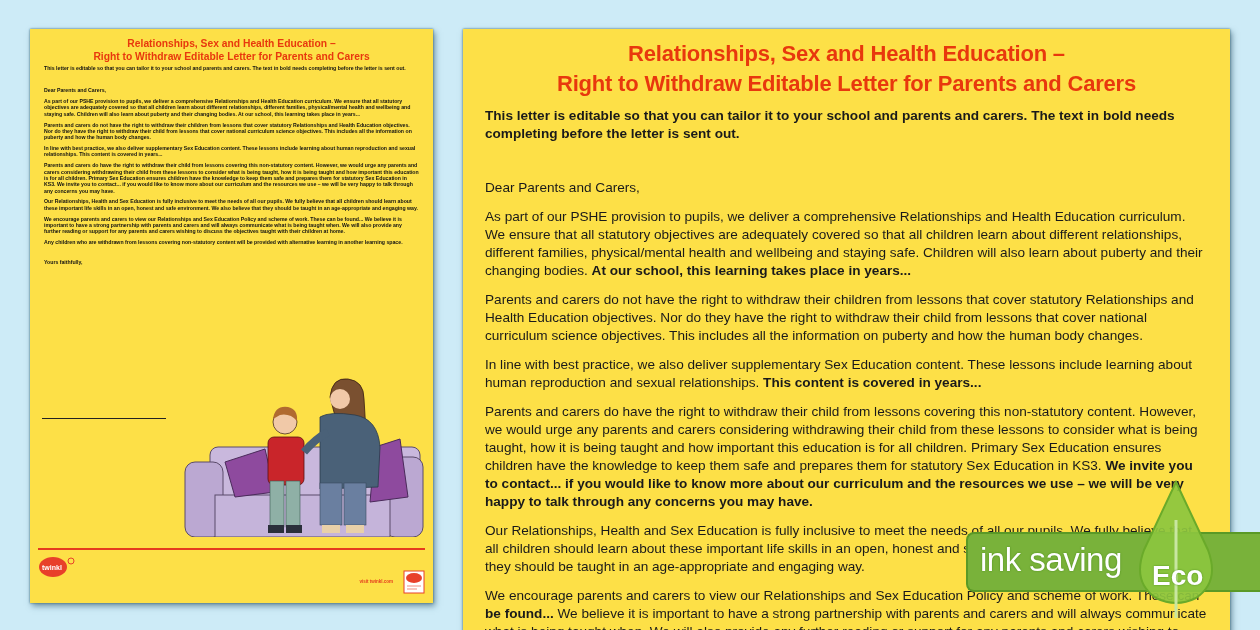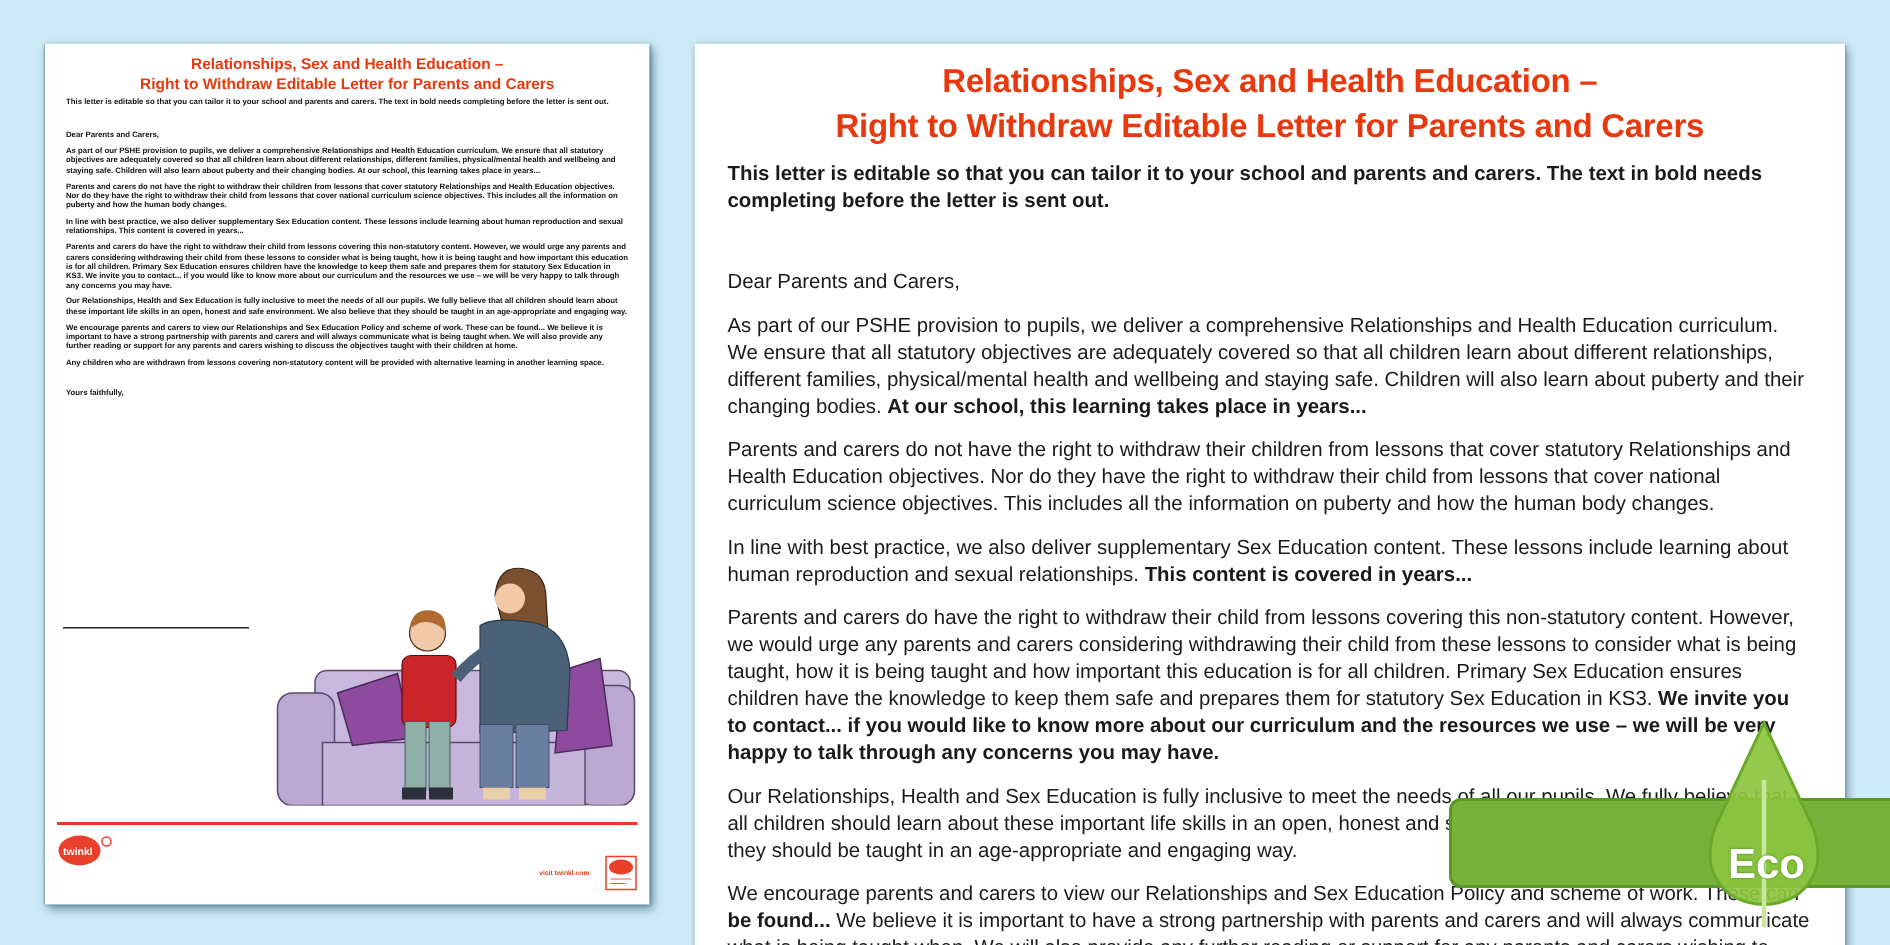--- a/index.html
+++ b/index.html
@@ -2,21 +2,21 @@
 <html><head>
   <meta charset="utf-8">
   <style>
     html, body { margin: 0; padding: 0; }
     body {
       width: 1260px; height: 630px; overflow: hidden; position: relative;
       background: #cdebf7;
       font-family: "Liberation Sans", sans-serif;
     }
     .page {
-      position: absolute; background: #ffffff;
+      position: absolute; background: #fde047;
       box-shadow: 0 0 2px #3a6a80, 2px 3px 6px rgba(30,70,90,0.55);
       overflow: hidden;
     }
     .page-small { left: 30px; top: 29px; width: 403px; height: 574px; }
     .page-large { left: 463px; top: 29px; width: 767px; height: 620px; }
 
     .title { color: #e8380d; text-align: center; font-weight: bold; }
     .page-small .title { font-size: 10.3px; line-height: 13px; margin-top: 8px; }
     .page-large .title { font-size: 22px; line-height: 30px; margin-top: 10px; letter-spacing: -0.2px; }
 
@@ -140,18 +140,19 @@
     <p><span>In line with best practice, we also deliver supplementary Sex Education content. These lessons include learning about human reproduction and sexual relationships. </span><b>This content is covered in years...</b></p>
     <p><span>Parents and carers do have the right to withdraw their child from lessons covering this non-statutory content. However, we would urge any parents and carers considering withdrawing their child from these lessons to consider what is being taught, how it is being taught and how important this education is for all children. Primary Sex Education ensures children have the knowledge to keep them safe and prepares them for statutory Sex Education in KS3. </span><b>We invite you to contact... if you would like to know more about our curriculum and the resources we use – we will be very happy to talk through any concerns you may have.</b></p>
     <p><span>Our Relationships, Health and Sex Education is fully inclusive to meet the needs of all our pupils. We fully believe that all children should learn about these important life skills in an open, honest and safe environment. We also believe that they should be taught in an age-appropriate and engaging way.</span></p>
     <p><span>We encourage parents and carers to view our Relationships and Sex Education Policy and scheme of work. These can </span><b>be found...</b><span> We believe it is important to have a strong partnership with parents and carers and will always communicate what is being taught when. We will also provide any further reading or support for any parents and carers wishing to discuss the objectives taught with their children at home.</span></p>
 
   </div>
 </div>
 
 <div class="eco-badge">
   <div class="eco-bar"></div>
+  <div class="eco-text">ink saving</div>
   <svg class="eco-leaf" viewBox="0 0 80 140">
     <path d="M40,2 Q58,40 72,70 Q84,102 60,118 Q40,128 20,118 Q-4,102 8,70 Q22,40 40,2 Z" fill="#8cc63f" fill-opacity="0.92" stroke="#6aaa2a" stroke-width="2"></path>
     <line x1="40" y1="40" x2="40" y2="138" stroke="#c8e6a0" stroke-width="3"></line>
   </svg>
   <div class="eco-label">Eco</div>
 </div>
 
 </body></html>

